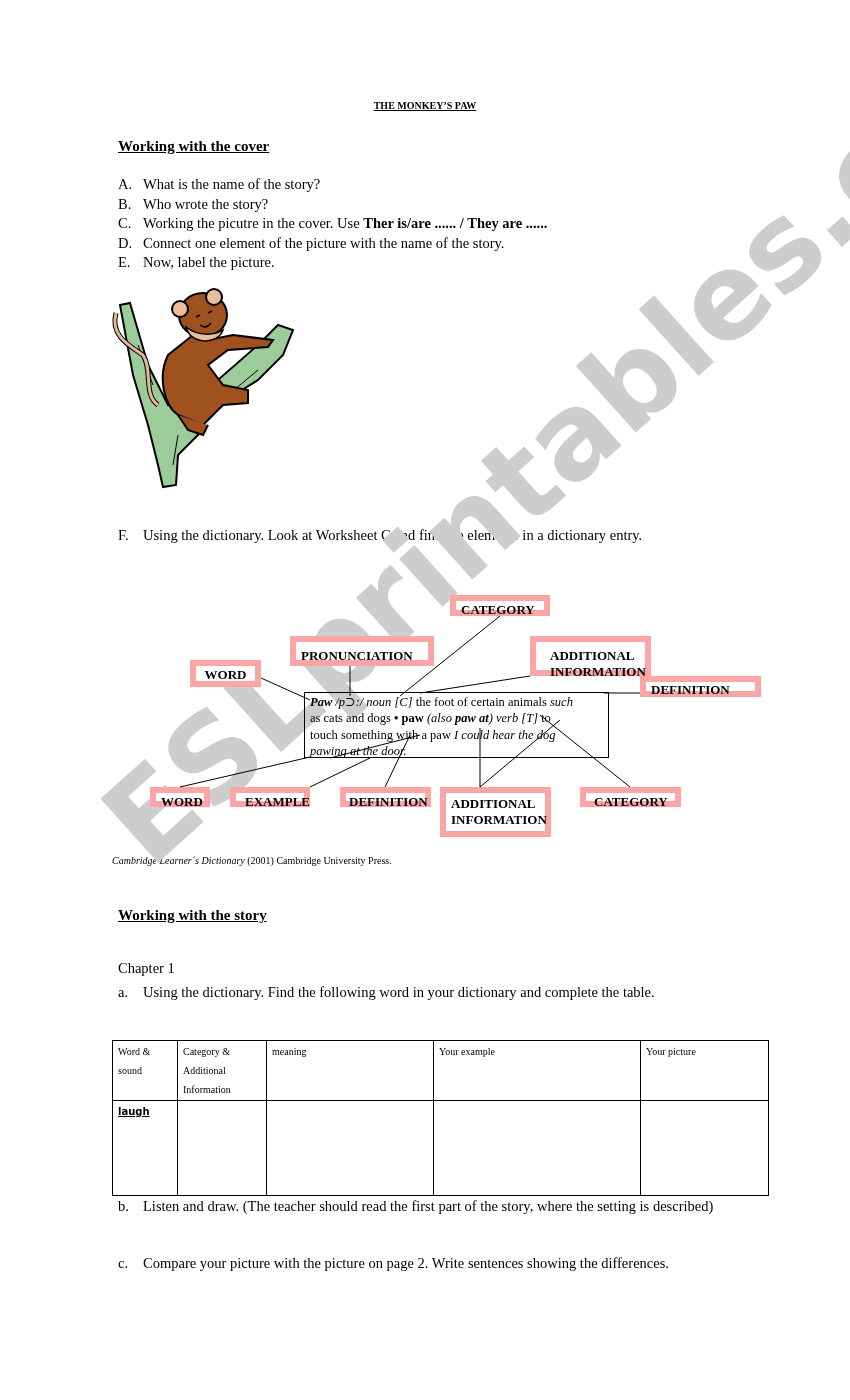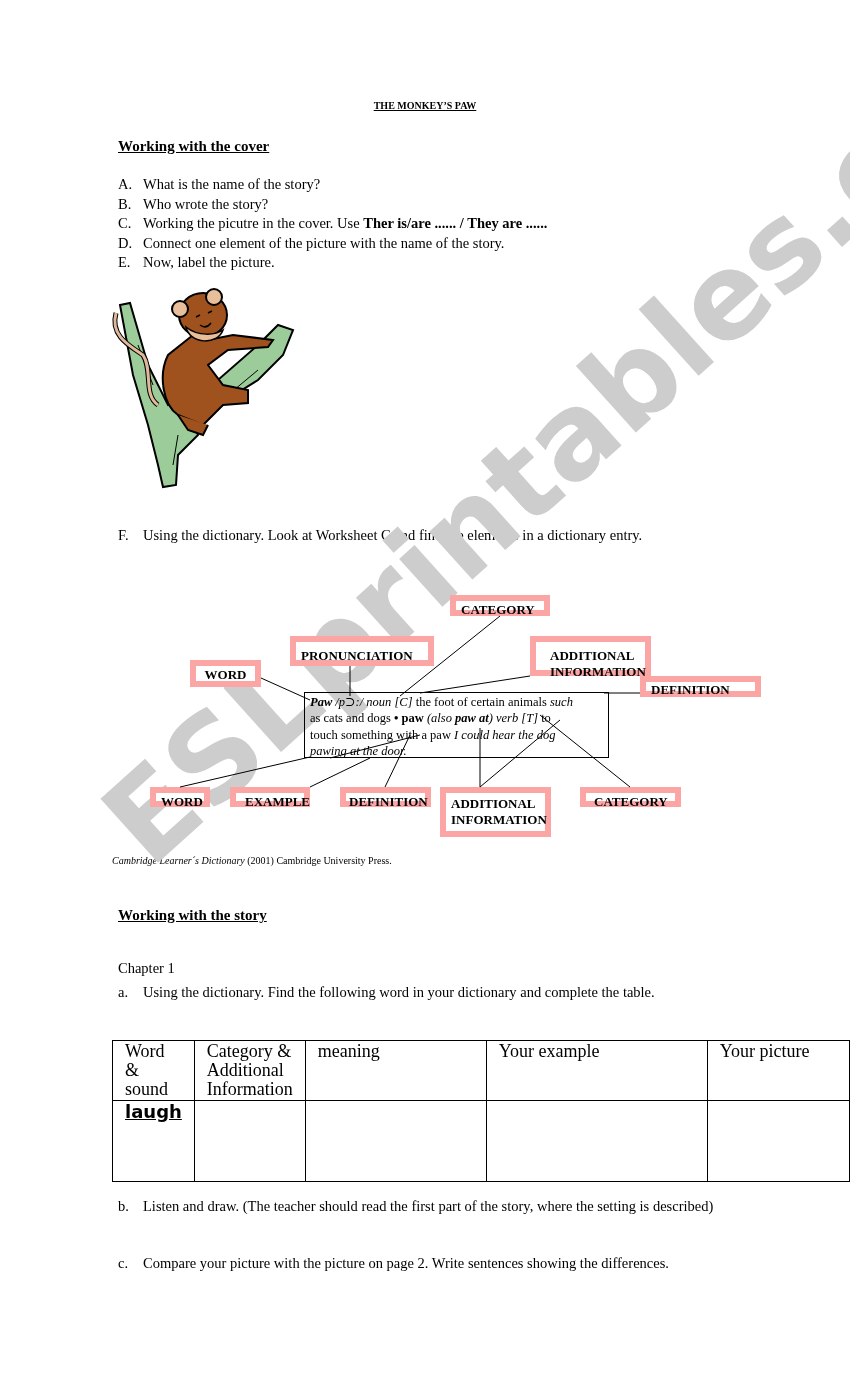--- a/index.html
+++ b/index.html
@@ -14,22 +14,22 @@
   .list .mk { width:25px; flex:none; }
   .txt { font-size:14.5px; line-height:19px; }
   .box { position:absolute; border:6px solid #fca5a5; background:#fff; font-weight:bold;
          font-size:13px; line-height:16px; padding:1px 5px; box-sizing:border-box; z-index:3; }
   .entry { position:absolute; left:304px; top:692px; width:305px; height:66px; border:1px solid #000;
            box-sizing:border-box; font-size:12.5px; line-height:16.3px; padding:1px 5px; z-index:2; background:transparent; }
   .entry i { font-style:italic; }
   svg.lines { position:absolute; left:0; top:0; width:850px; height:1400px; z-index:4; pointer-events:none; }
   svg.wm { position:absolute; left:0; top:0; width:850px; height:1400px; z-index:1; pointer-events:none; }
   table.vt { position:absolute; left:112px; top:1040px; border-collapse:collapse; z-index:3; }
-  table.vt td { border:1px solid #000; vertical-align:top; font-size:18px; line-height:19px;
-                padding:1px 12px;margin-left:31px; }
+  table.vt td { border:1px solid #000; vertical-align:top; font-size:10px; line-height:19px;
+                padding:1px 5px;margin-left:31px; }
   .laugh { font-family:"DejaVu Sans", sans-serif; font-weight:bold; font-size:16px; padding-top:8px; }
   .credit { font-size:10px; }
 </style>
 </head>
 <body>
 
 <svg class="wm" viewBox="0 0 850 1400">
   <text x="0" y="0" transform="translate(150,870) rotate(-42)" font-family="DejaVu Sans, sans-serif" font-weight="bold" font-size="118" fill="#cdcdcd">ESLprintables.com</text>
 </svg>
 
@@ -157,21 +157,21 @@
     <td style="width:156px;">
           <div>meaning</div>
         </td>
     <td style="width:196px;">
           <div>Your example</div>
         </td>
     <td style="width:117px;">
           <div>Your picture</div>
         </td>
   </tr>
-  <tr style="height:81px;text-decoration:underline;">
+  <tr style="height:95px;text-decoration:underline;">
     <td class="laugh">laugh</td>
     <td></td>
     <td></td>
     <td></td>
     <td></td>
   </tr>
 </tbody>
   </table>
 
 <div class="abs list" style="left:118px;top:1197px;width:620px;">

